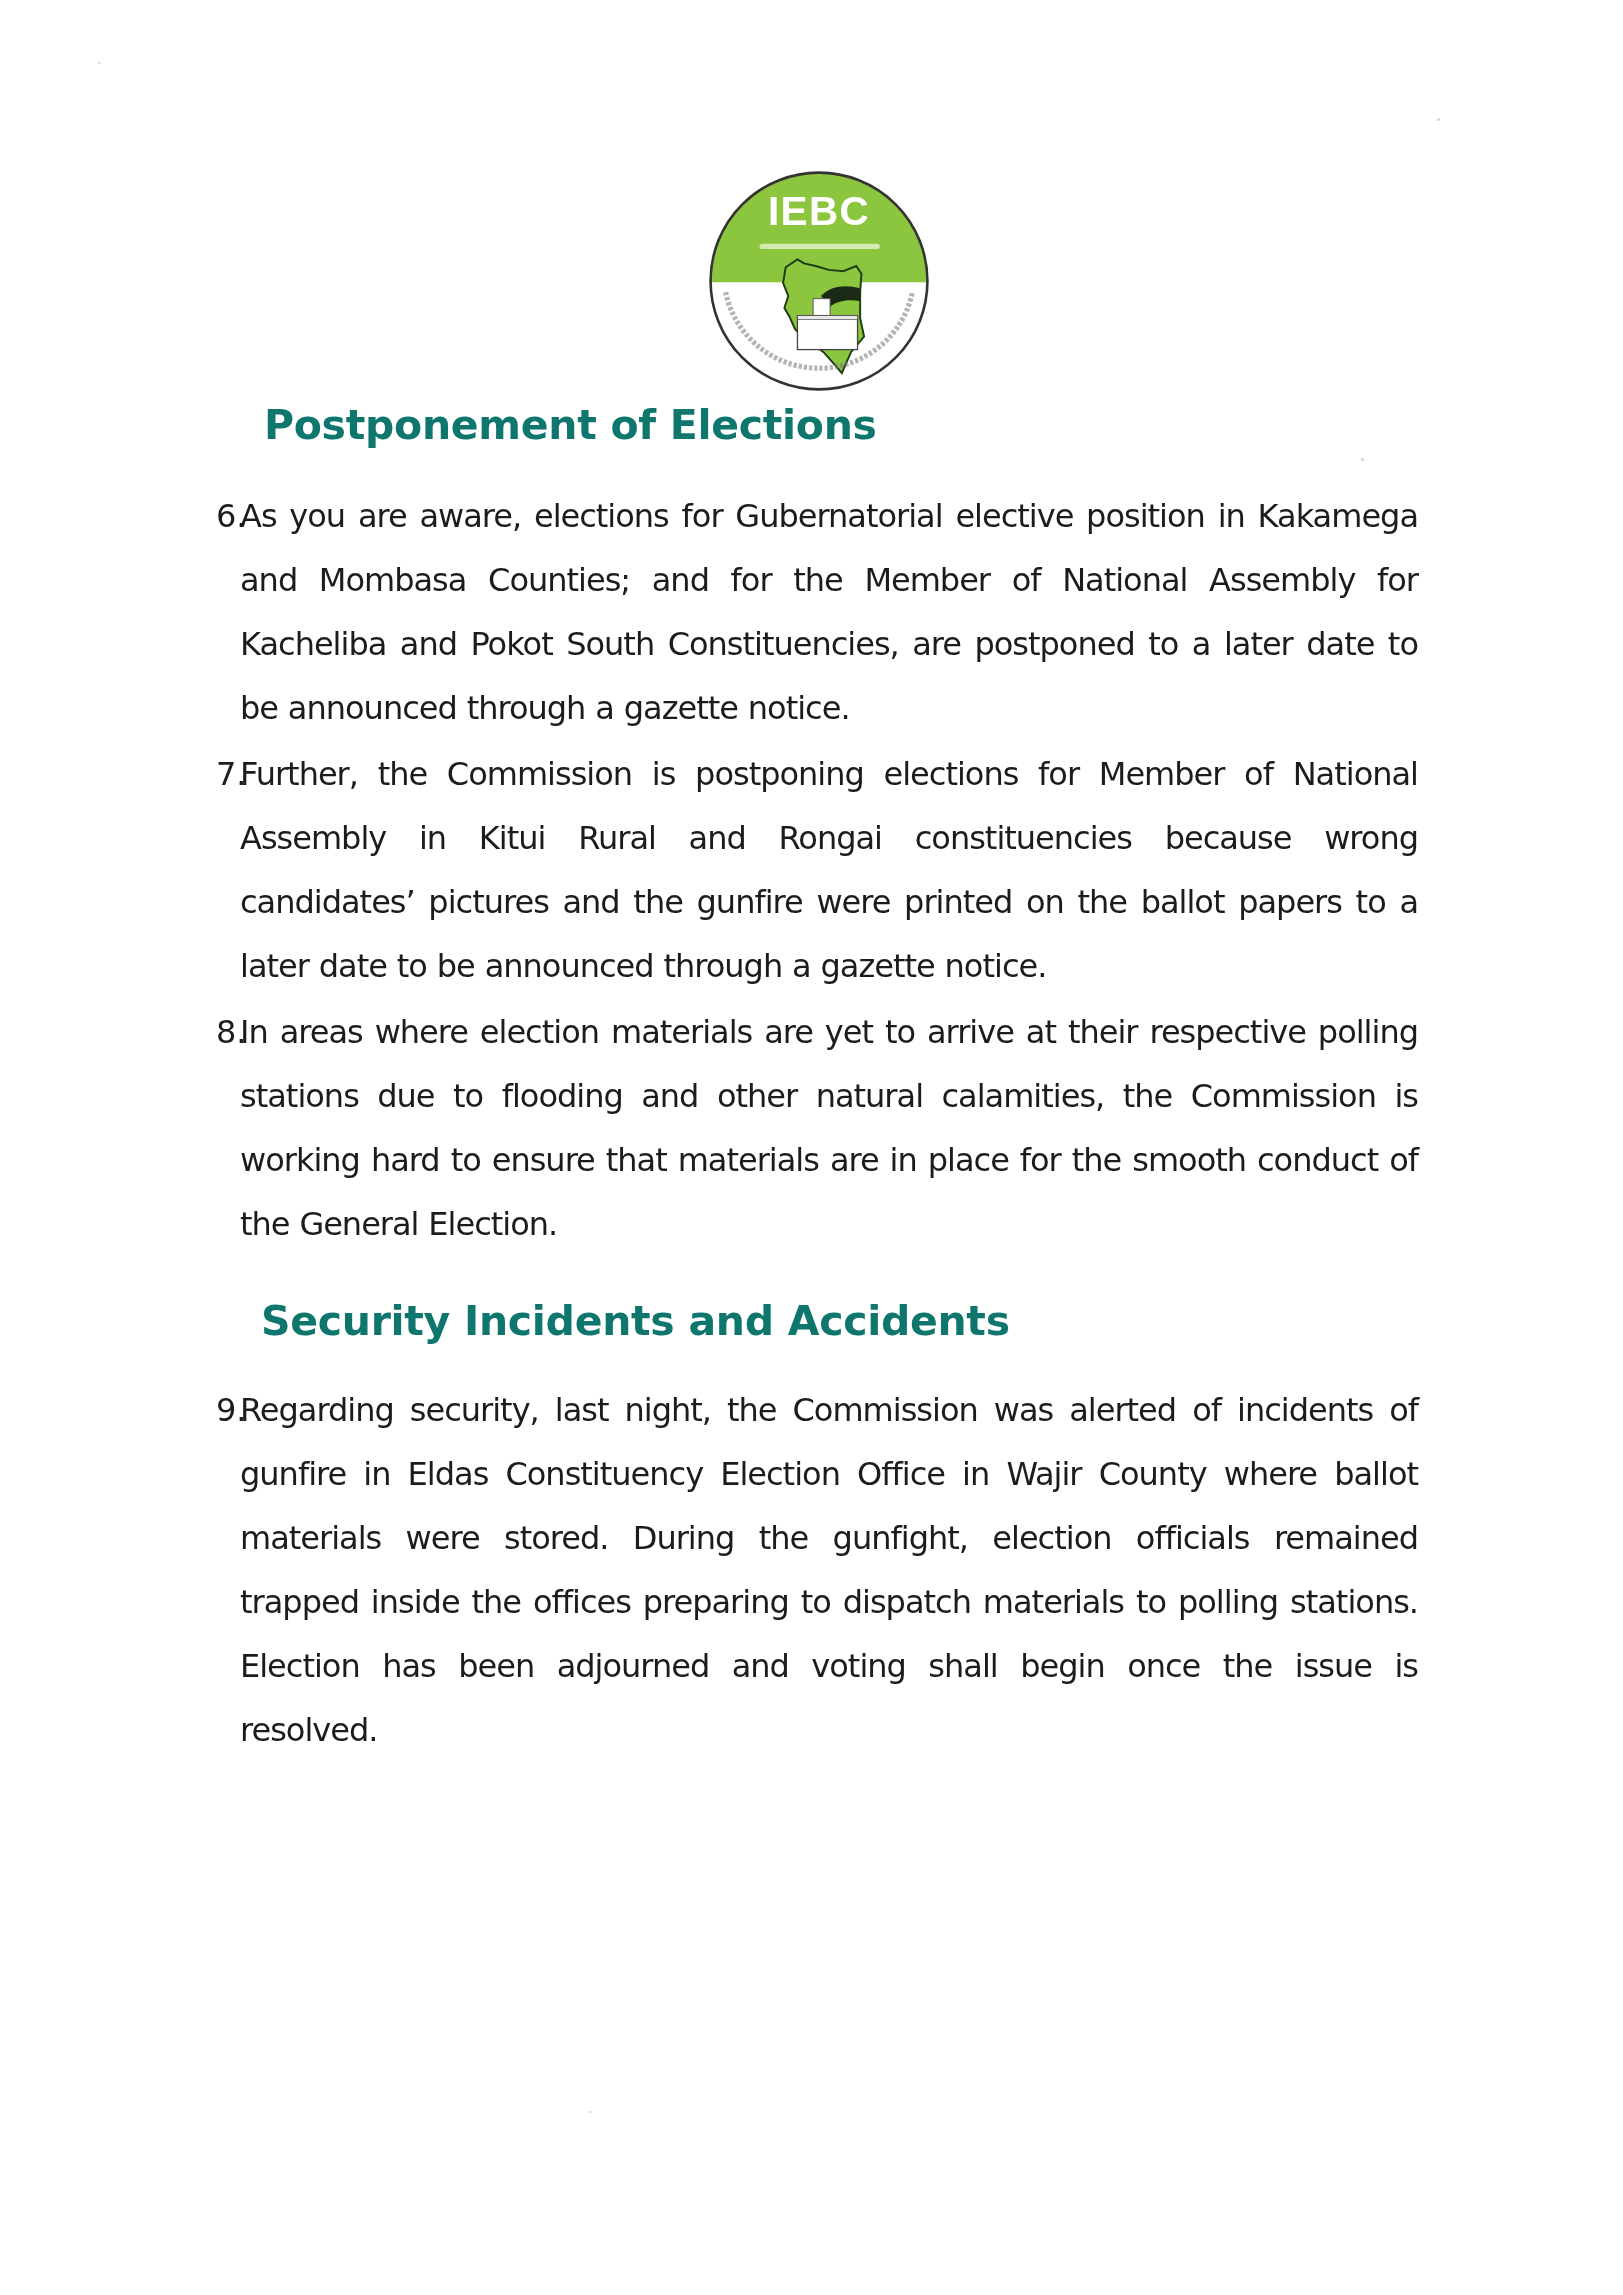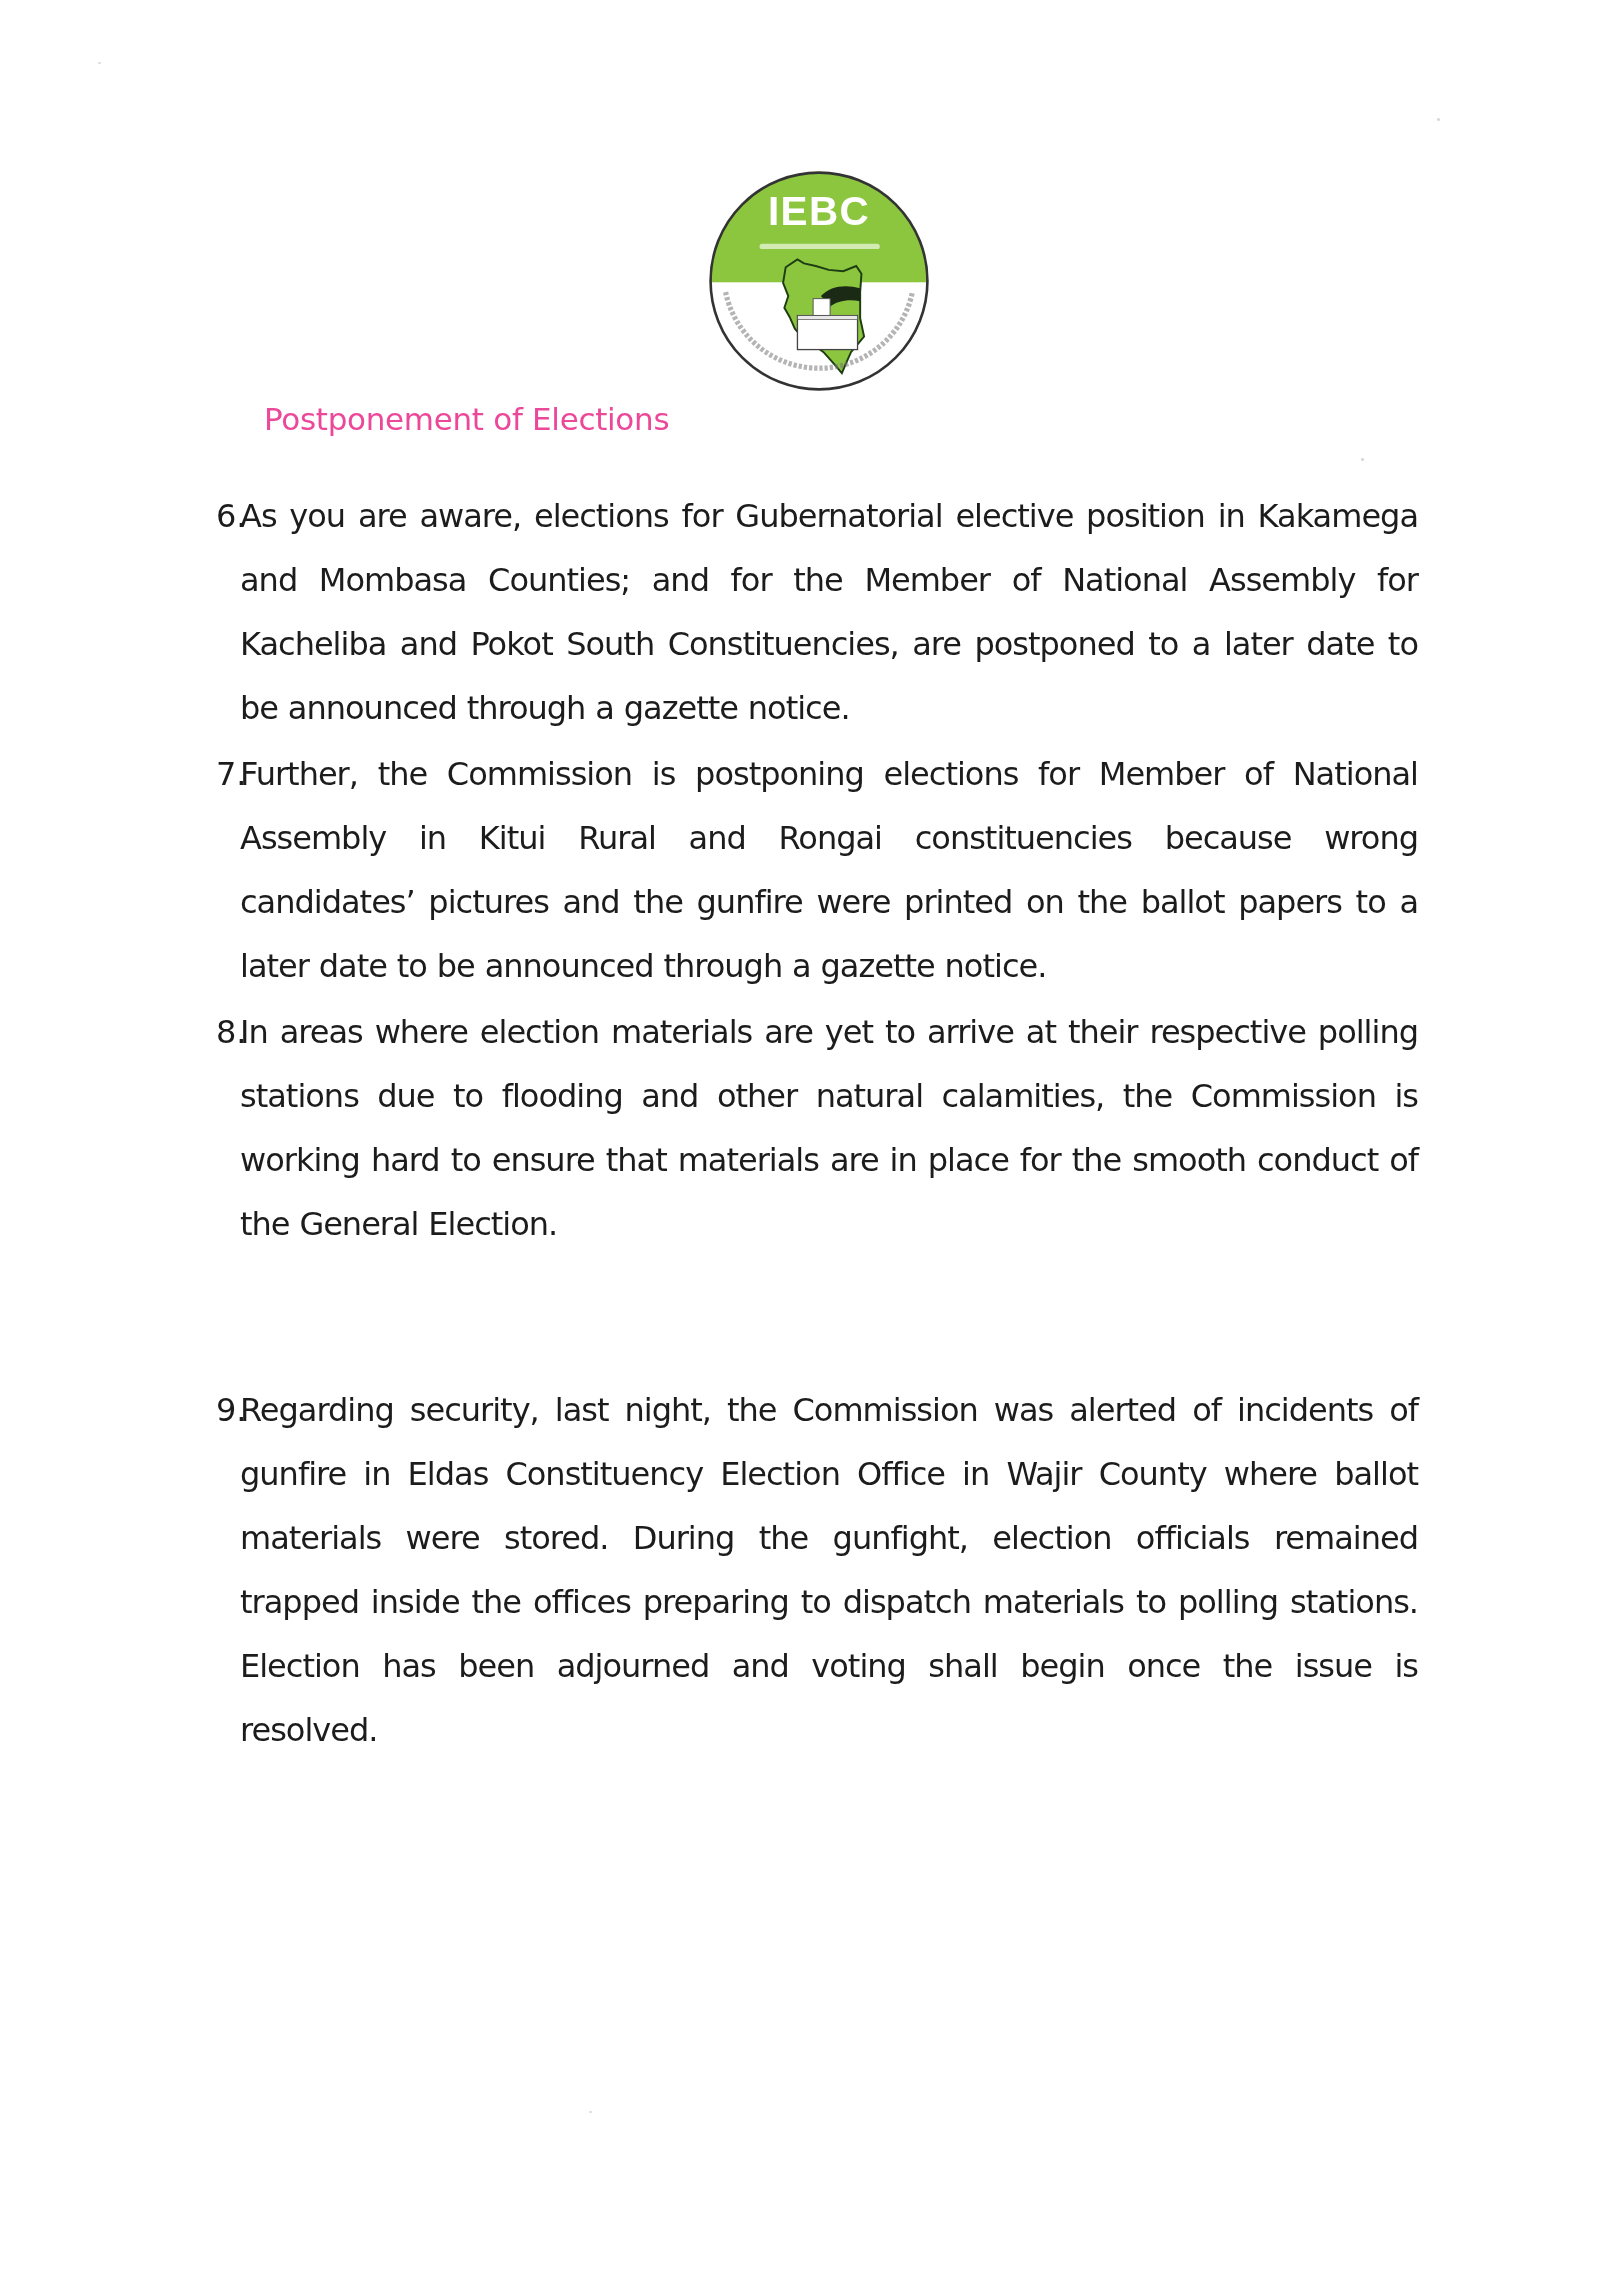--- a/index.html
+++ b/index.html
@@ -27,24 +27,24 @@
       left: 706px;
       top: 168px;
       width: 226px;
       height: 226px;
     }
     .logo svg { width: 100%; height: 100%; display: block; }
 
     
     .heading {
       position: absolute;
-      font-weight: normal;
-      font-size: 31px;
+      font-weight: bold;
+      font-size: 41px;
       letter-spacing: -0.3px;
-      color: #ec4899;
+      color: #0f766e;
       white-space: nowrap;
     }
     .h-postpone { left: 264px; top: 401px; }
     .h-security { left: 261px; top: 1297px; }
 
     
     .item {
       position: absolute;
       left: 216px;
       width: 1202px;
@@ -120,20 +120,21 @@
   <div class="item p7">
     <span class="num">7.</span>
     <div class="text">Further, the Commission is postponing elections for Member of National Assembly in Kitui Rural and Rongai constituencies because wrong candidates’ pictures and the gunfire were printed on the ballot papers to a later date to be announced through a gazette notice.</div>
   </div>
 
   <div class="item p8">
     <span class="num">8.</span>
     <div class="text">In areas where election materials are yet to arrive at their respective polling stations due to flooding and other natural calamities, the Commission is working hard to ensure that materials are in place for the smooth conduct of the General Election.</div>
   </div>
 
+  <div class="heading h-security">Security Incidents and Accidents</div>
 
   <div class="item p9">
     <span class="num">9.</span>
     <div class="text">Regarding security, last night, the Commission was alerted of incidents of gunfire in Eldas Constituency Election Office in Wajir County where ballot materials were stored. During the gunfight, election officials remained trapped inside the offices preparing to dispatch materials to polling stations. Election has been adjourned and voting shall begin once the issue is resolved.</div>
   </div>
 
 
   <div class="speck" style="left:98px;top:62px;width:3.3px;height:2px;"></div>
   <div class="speck" style="left:1437px;top:118px;width:2.6px;height:2.6px;"></div>
   <div class="speck" style="left:1361px;top:458px;width:2.6px;height:2.6px;"></div>

